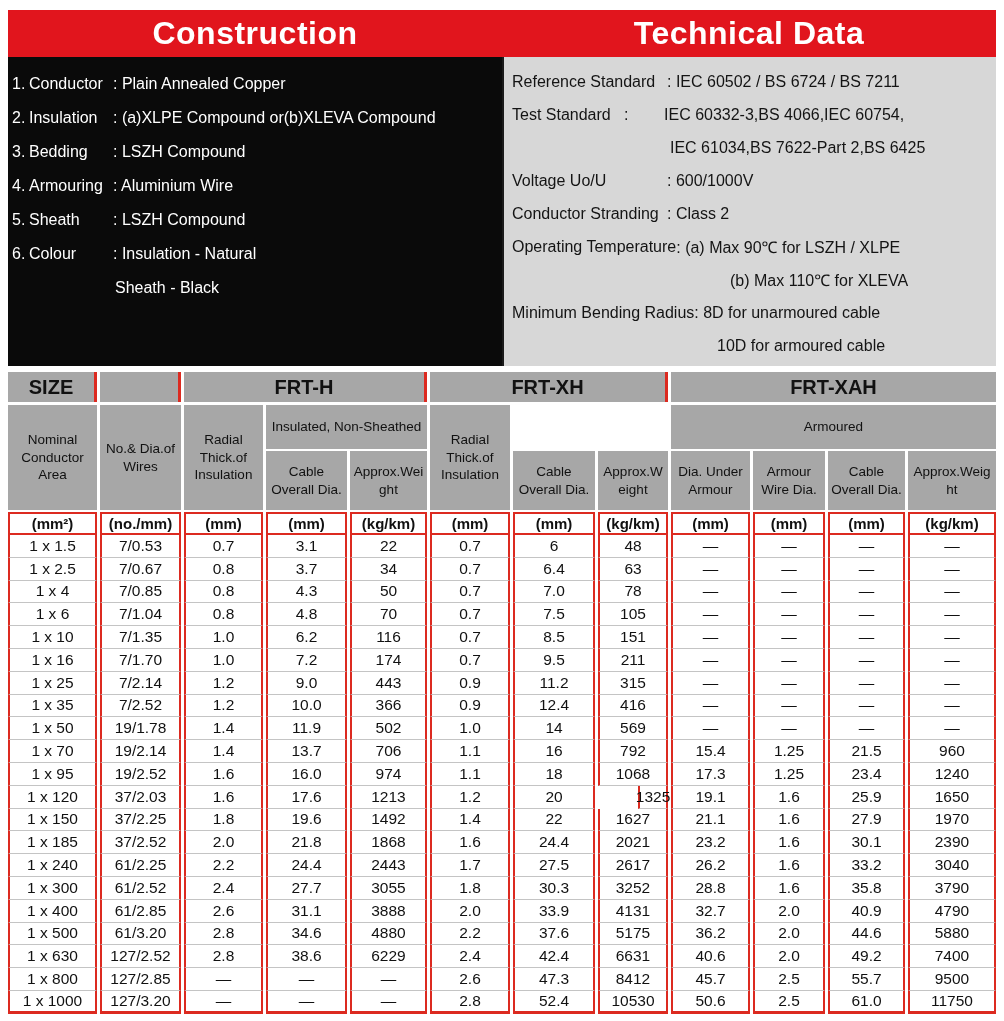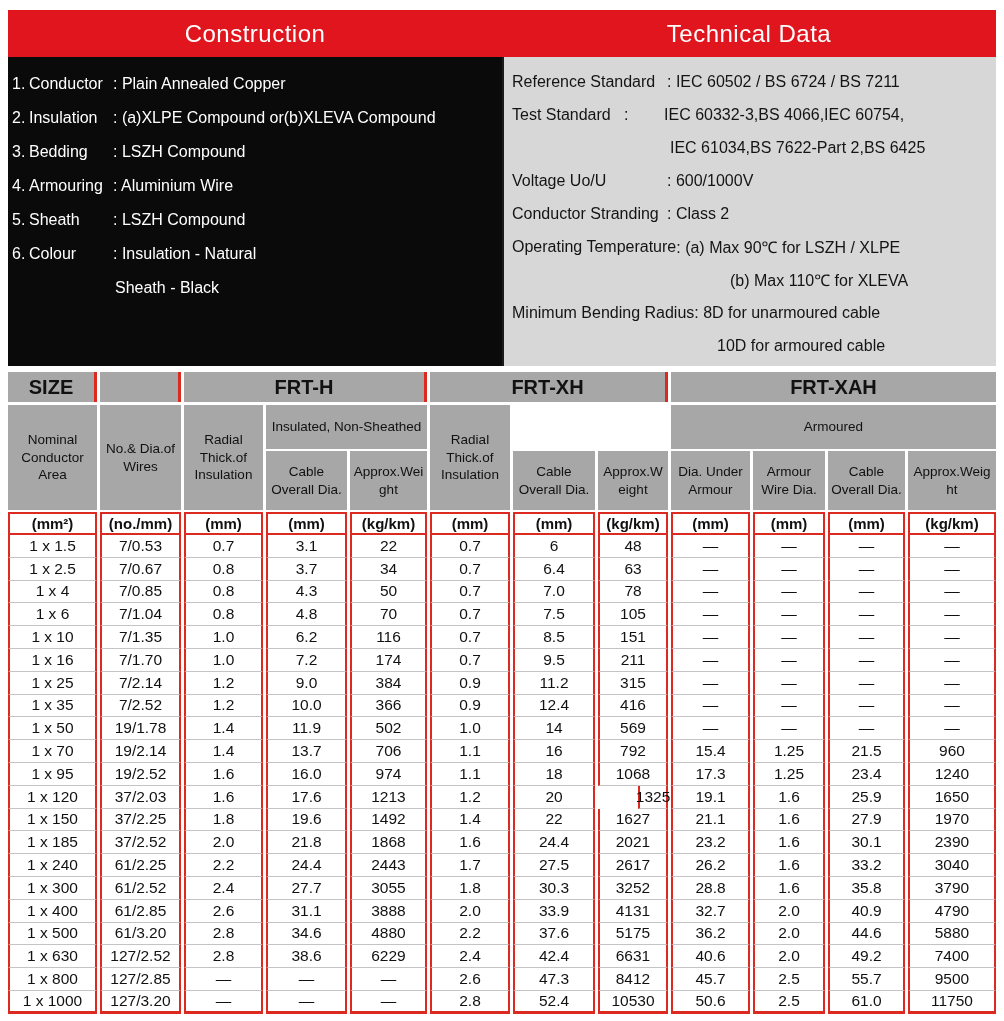--- a/index.html
+++ b/index.html
@@ -11,21 +11,21 @@
     --rowline:#c4c4c4;
   }
   *{box-sizing:border-box;}
   html,body{margin:0;padding:0;background:#ffffff;}
   body{width:1004px;height:1021px;font-family:"Liberation Sans", sans-serif;overflow:hidden;}
   .page{padding:10px 8px 0 8px;width:1004px;}
 
   
   .banner{display:flex;width:988px;height:47px;background:var(--bannerred);}
   .banner-half{width:494px;display:flex;align-items:center;justify-content:center;}
-  .banner-title{color:#ffffff;font-weight:normal;font-size:24px;letter-spacing:0.5px;}
+  .banner-title{color:#ffffff;font-weight:bold;font-size:32px;letter-spacing:0.5px;}
 
   
   .panels{display:flex;width:988px;height:309px;}
   .panel-black{width:494px;height:309px;background:var(--panelblack);color:#ffffff;
     padding:10px 4px 0 4px;font-size:16px;}
   .c-line{height:34px;display:flex;align-items:center;white-space:pre;}
   .c-num{display:inline-block;width:17px;}
   .c-label{display:inline-block;width:84px;}
   .c-cont{height:34px;display:flex;align-items:center;padding-left:103px;white-space:pre;}
 
@@ -277,21 +277,21 @@
       <div class="dcell" style="grid-area: 10 / 7;">9.5</div>
       <div class="dcell" style="grid-area: 10 / 8;">211</div>
       <div class="dcell" style="grid-area: 10 / 9;">—</div>
       <div class="dcell" style="grid-area: 10 / 10;">—</div>
       <div class="dcell" style="grid-area: 10 / 11;">—</div>
       <div class="dcell" style="grid-area: 10 / 12;">—</div>
       <div class="dcell" style="grid-area: 11 / 1;">1 x 25</div>
       <div class="dcell" style="grid-area: 11 / 2;">7/2.14</div>
       <div class="dcell" style="grid-area: 11 / 3;">1.2</div>
       <div class="dcell" style="grid-area: 11 / 4;">9.0</div>
-      <div class="dcell" style="grid-area: 11 / 5;">384</div>
+      <div class="dcell" style="grid-area: 11 / 5;">443</div>
       <div class="dcell" style="grid-area: 11 / 6;">0.9</div>
       <div class="dcell" style="grid-area: 11 / 7;">11.2</div>
       <div class="dcell" style="grid-area: 11 / 8;">315</div>
       <div class="dcell" style="grid-area: 11 / 9;">—</div>
       <div class="dcell" style="grid-area: 11 / 10;">—</div>
       <div class="dcell" style="grid-area: 11 / 11;">—</div>
       <div class="dcell" style="grid-area: 11 / 12;">—</div>
       <div class="dcell" style="grid-area: 12 / 1;">1 x 35</div>
       <div class="dcell" style="grid-area: 12 / 2;">7/2.52</div>
       <div class="dcell" style="grid-area: 12 / 3;">1.2</div>

